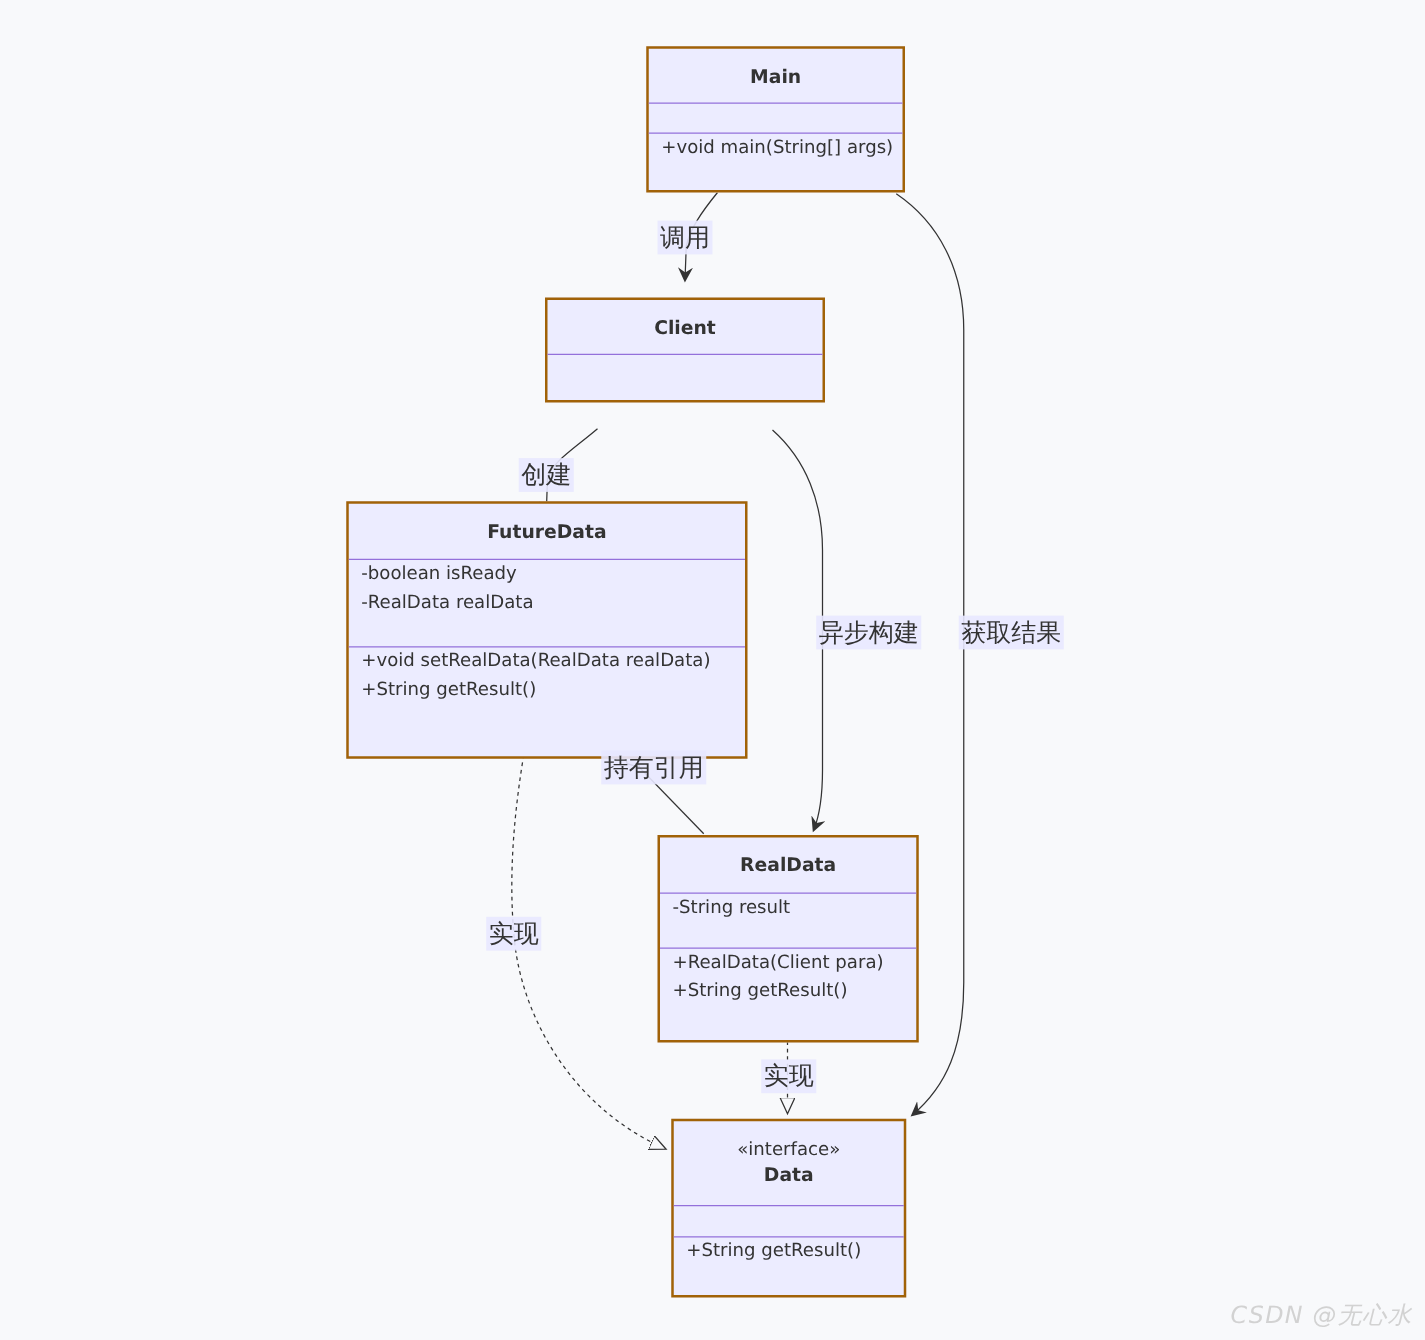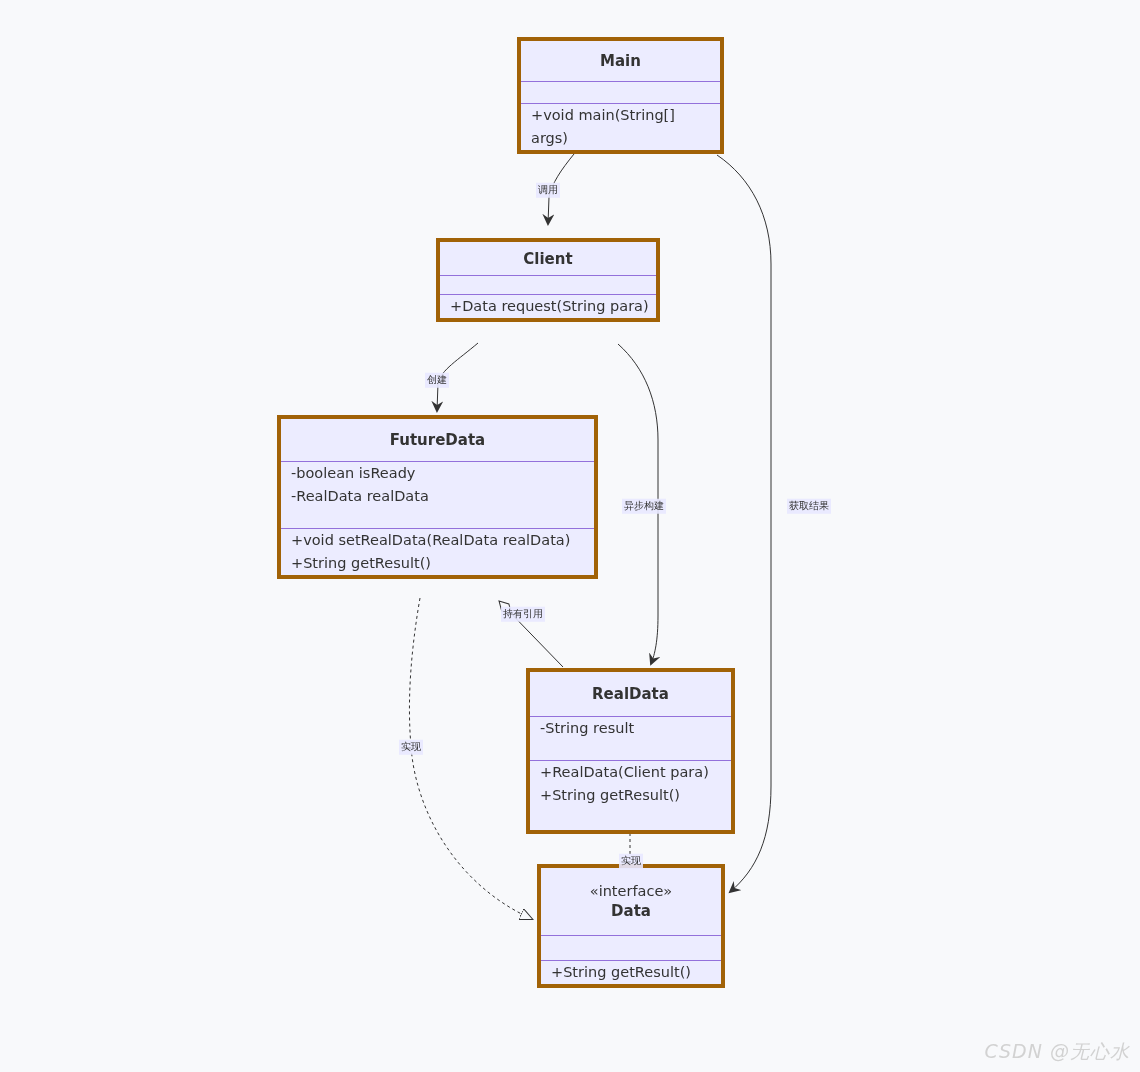--- a/index.html
+++ b/index.html
@@ -12,21 +12,21 @@
     width:1140px;height:1072px;
     background:#f8f9fb;
     overflow:hidden;
   }
   #edges{position:absolute;left:0;top:0;width:1140px;height:1072px;}
 
   .uml-box{
     position:absolute;
     box-sizing:border-box;
     background:#ECECFF;
-    border:4px solid #a16207;
+    border:2px solid #a16207;
     display:flex;
     flex-direction:column;
     color:#333;
   }
   .uml-title{
     box-sizing:border-box;
     display:flex;
     flex-direction:column;
     align-items:center;
     justify-content:center;
@@ -49,21 +49,21 @@
     padding-left:10px;
     padding-right:6px;
     font-size:14.5px;
     line-height:23px;
   }
   .edge-label{
     position:absolute;
     transform:translate(-50%,-50%);
     background:rgba(232,232,255,0.9);
     color:#333;
-    font-size:10px;
+    font-size:20px;
     line-height:1.25;
     padding:1px 2px;
     white-space:nowrap;
   }
   .watermark{
     position:absolute;
     right:10px;
     bottom:7px;
     font-size:19px;
     color:#d2d2d2;
@@ -108,26 +108,23 @@
     <div class="uml-title" style="height:43px">Main</div>
     <div class="uml-sec" style="height:24px"></div>
     <div class="uml-sec uml-members" style="flex:1">
       <div>+void main(String[] args)</div>
     </div>
   </div>
 
   <div class="uml-box" style="left:436px;top:238px;width:224px;height:84px">
     <div class="uml-title" style="height:43px">Client</div>
     <div class="uml-sec" style="height:24px"></div>
-    <div class="uml-sec uml-members" style="flex:1">
-      <div>+Data request(String para)</div>
-    </div>
   </div>
 
-  <div class="uml-box" style="left:277px;top:415px;width:321px;height:164px">
+  <div class="uml-box" style="left:277px;top:401px;width:321px;height:206px">
     <div class="uml-title" style="height:44px">FutureData</div>
     <div class="uml-sec uml-members" style="height:70px">
       <div>-boolean isReady</div>
       <div>-RealData realData</div>
     </div>
     <div class="uml-sec uml-members" style="flex:1">
       <div>+void setRealData(RealData realData)</div>
       <div>+String getResult()</div>
     </div>
   </div>
@@ -136,33 +133,33 @@
     <div class="uml-title" style="height:44px">RealData</div>
     <div class="uml-sec uml-members" style="height:44px">
       <div>-String result</div>
     </div>
     <div class="uml-sec uml-members" style="flex:1">
       <div>+RealData(Client para)</div>
       <div>+String getResult()</div>
     </div>
   </div>
 
-  <div class="uml-box" style="left:537px;top:864px;width:188px;height:124px">
+  <div class="uml-box" style="left:537px;top:895px;width:188px;height:143px">
     <div class="uml-title" style="height:67px">
       <div class="uml-stereotype">«interface»</div>
       <div>Data</div>
     </div>
     <div class="uml-sec" style="height:25px"></div>
     <div class="uml-sec uml-members" style="flex:1">
       <div>+String getResult()</div>
     </div>
   </div>
 
   <div class="edge-label" style="left:548px;top:190px">调用</div>
   <div class="edge-label" style="left:437px;top:380px">创建</div>
-  <div class="edge-label" style="left:644px;top:506px">异步构建</div>
+  <div class="edge-label" style="left:695px;top:506px">异步构建</div>
   <div class="edge-label" style="left:809px;top:506px">获取结果</div>
   <div class="edge-label" style="left:523px;top:614px">持有引用</div>
   <div class="edge-label" style="left:411px;top:747px">实现</div>
   <div class="edge-label" style="left:631px;top:861px">实现</div>
 
   <div class="watermark">CSDN @无心水</div>
 </div>
 
 </body></html>

